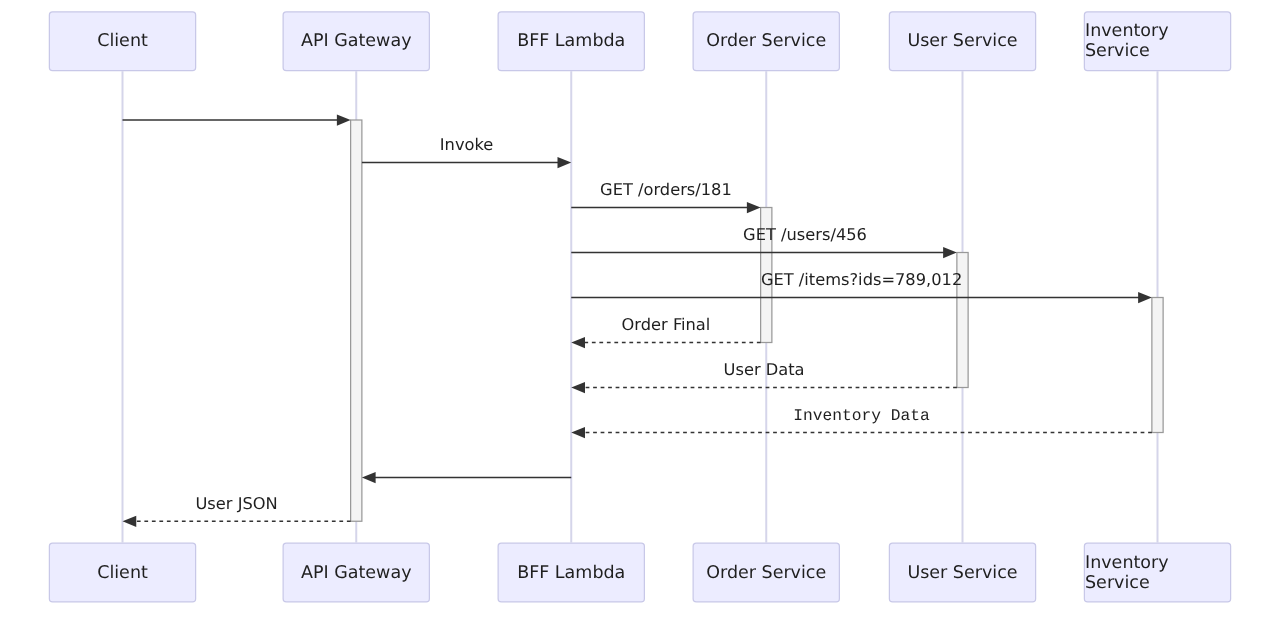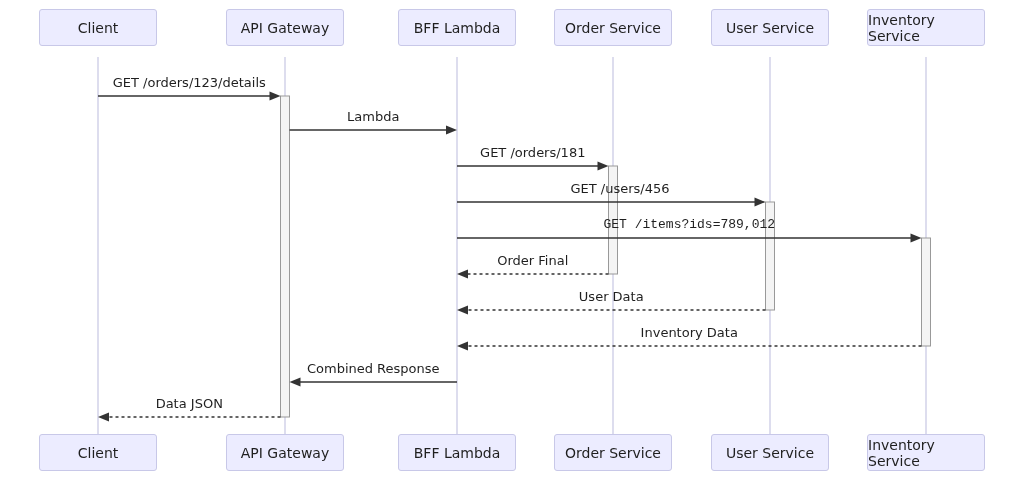--- a/index.html
+++ b/index.html
@@ -6,21 +6,21 @@
   #stage{
     position:relative;
     width:1024px;height:494px;
     background:#ffffff;
     font-family:"DejaVu Sans","Liberation Sans",sans-serif;
     overflow:hidden;
   }
   #diagram-svg{position:absolute;left:0;top:0;}
   .actor-box{
     position:absolute;
-    width:118px;height:37px;
+    width:118px;height:48px;
     background:#ececff;
     border:1px solid #c8c8e8;
     border-radius:3px;
     box-sizing:border-box;
     display:flex;align-items:center;justify-content:center;
     color:#1f1f1f;
     font-size:14px;
   }
   .msg-label{
     position:absolute;
@@ -61,30 +61,28 @@
       <polygon points="457,274 468,269.5 468,278.5" fill="#333333"></polygon>
       <line x1="765.5" y1="310" x2="463" y2="310" stroke="#333333" stroke-width="1.3" stroke-dasharray="3,3"></line>
       <polygon points="457,310 468,305.5 468,314.5" fill="#333333"></polygon>
       <line x1="921.5" y1="346" x2="463" y2="346" stroke="#333333" stroke-width="1.3" stroke-dasharray="3,3"></line>
       <polygon points="457,346 468,341.5 468,350.5" fill="#333333"></polygon>
       <line x1="457" y1="382" x2="295.5" y2="382" stroke="#333333" stroke-width="1.3"></line>
       <polygon points="289.5,382 300.5,377.5 300.5,386.5" fill="#333333"></polygon>
       <line x1="280.5" y1="417" x2="104" y2="417" stroke="#333333" stroke-width="1.3" stroke-dasharray="3,3"></line>
       <polygon points="98,417 109,412.5 109,421.5" fill="#333333"></polygon>
     </svg>
-    <div class="msg-label" style="left: 189.25px; top: 74px;">GET /orders/123/details</div>
-    <div class="msg-label" style="left: 373.25px; top: 108px;">Lambda</div>
+    <div class="msg-label" style="left: 373.25px; top: 108px;">Invoke</div>
     <div class="msg-label" style="left: 532.75px; top: 144px;">GET /orders/181</div>
-    <div class="msg-label" style="left: 620px; top: 180px;">GET /users/456</div>
-    <div class="msg-label" style="left: 689.25px; top: 216px; font-family: Liberation Mono, monospace;">GET /items?ids=789,012</div>
+    <div class="msg-label" style="left: 644px; top: 180px;">GET /users/456</div>
+    <div class="msg-label" style="left: 689.25px; top: 216px;">GET /items?ids=789,012</div>
     <div class="msg-label" style="left: 532.75px; top: 252px;">Order Final</div>
     <div class="msg-label" style="left: 611.25px; top: 288px;">User Data</div>
-    <div class="msg-label" style="left: 689.25px; top: 324px;">Inventory Data</div>
-    <div class="msg-label" style="left: 373.25px; top: 360px;">Combined Response</div>
-    <div class="msg-label" style="left: 189.25px; top: 395px;">Data JSON</div>
+    <div class="msg-label" style="left: 689.25px; top: 324px; font-family: Liberation Mono, monospace;">Inventory Data</div>
+    <div class="msg-label" style="left: 189.25px; top: 395px;">User JSON</div>
     <div class="actor-box" style="left: 39px; top: 9px;">
       <span>Client</span>
     </div>
     <div class="actor-box" style="left: 39px; top: 434px;">
       <span>Client</span>
     </div>
     <div class="actor-box" style="left: 226px; top: 9px;">
       <span>API Gateway</span>
     </div>
     <div class="actor-box" style="left: 226px; top: 434px;">

